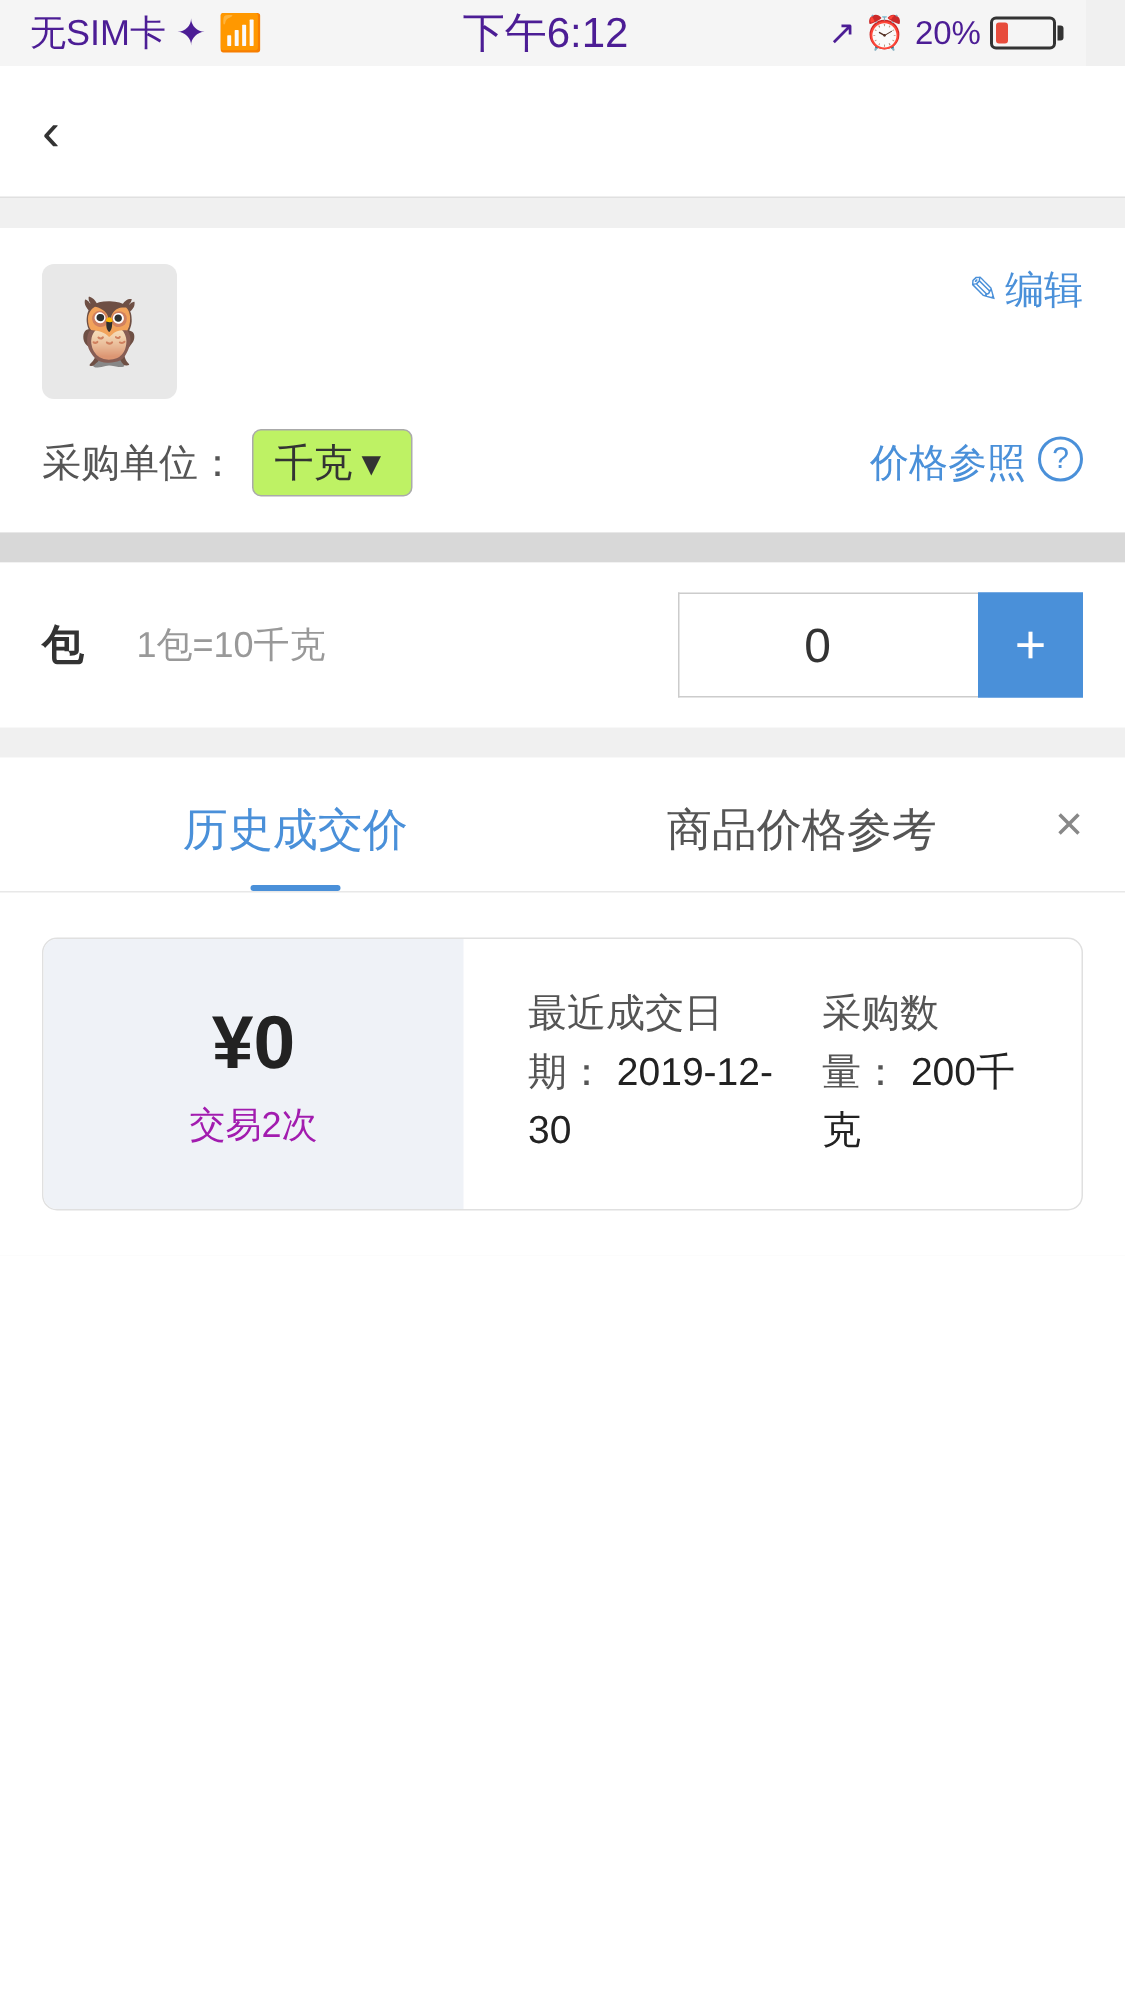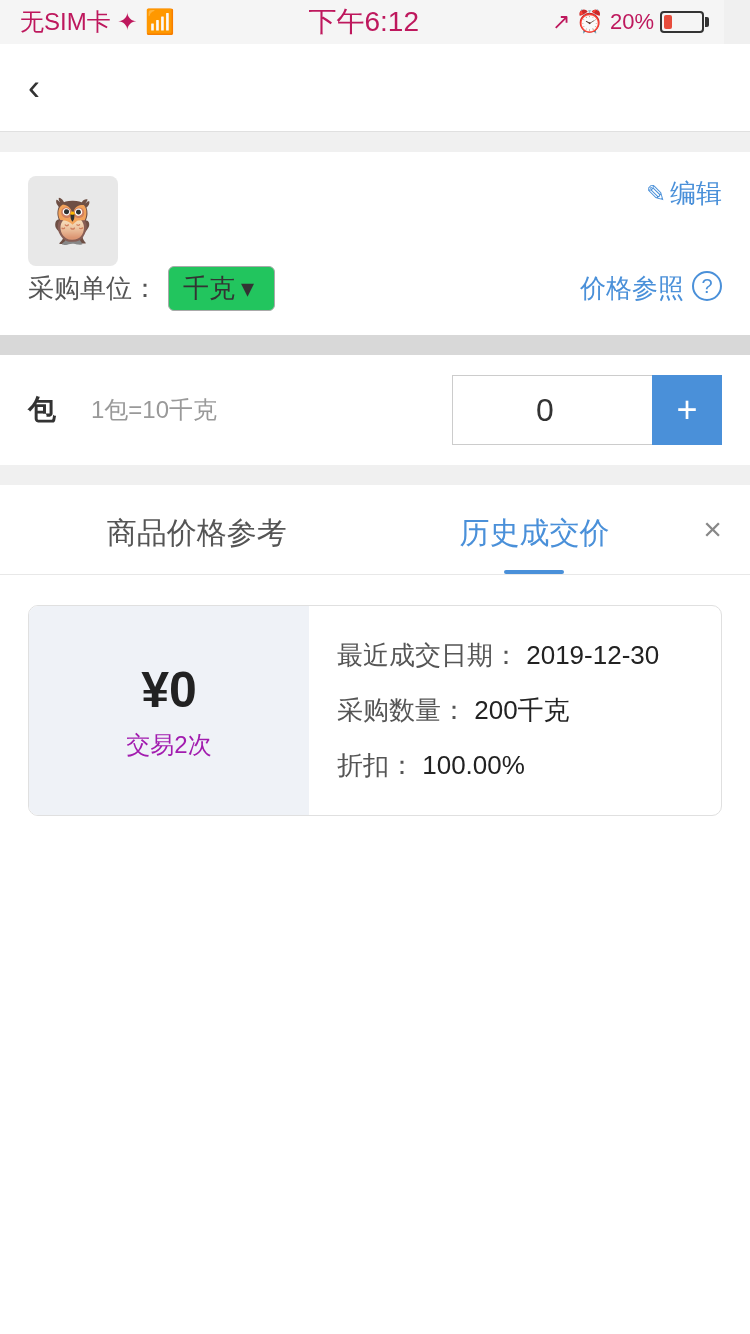--- a/index.html
+++ b/index.html
@@ -15,21 +15,21 @@
     
     .status-bar {
       width: 724px;
       height: 44px;
       background: #f5f5f5;
       display: flex;
       align-items: center;
       justify-content: space-between;
       padding: 0 20px;
       font-size: 24px;
-      color: #be185d;
+      color: #4c1d95;
     }
     .status-left { display: flex; align-items: center; gap: 8px; }
     .status-center { font-size: 28px; font-weight: 400; }
     .status-right { display: flex; align-items: center; gap: 6px; font-size: 22px; }
     .battery {
       width: 44px;
       height: 22px;
       border: 2px solid #333;
       border-radius: 4px;
       position: relative;
@@ -125,37 +125,38 @@
       cursor: pointer;
       flex-shrink: 0;
     }
     .edit-icon {
       font-size: 24px;
     }
     .product-unit-row {
       display: flex;
       align-items: center;
       justify-content: space-between;
+      margin-top: 20px;
     }
     .unit-label {
       font-size: 26px;
       color: #555;
       display: flex;
       align-items: center;
       gap: 10px;
     }
     .unit-select {
       display: flex;
       align-items: center;
       border: 1px solid #aaa;
       border-radius: 6px;
       padding: 4px 14px;
       font-size: 26px;
       color: #333;
-      background: #22c55e;
+      background: #bef264;
     }
     .unit-select span { margin-right: 6px; }
     .price-ref {
       color: #4a90d9;
       font-size: 26px;
       display: flex;
       align-items: flex-start;
       gap: 8px;
       cursor: pointer;
     }
@@ -300,23 +301,23 @@
       font-weight: 600;
       color: #222;
     }
     .price-sub {
       font-size: 24px;
       color: #a21caf;
       margin-top: 10px;
     }
     .price-card-right {
       flex: 1;
-      padding: 30px 28px;
-      display: flex;
-      flex-direction: column;
+      padding: 30px 43px;
+      display: flex;
+      flex-direction: row;
       justify-content: center;
       gap: 16px;
     }
     .price-detail-row {
       font-size: 26px;
       color: #333;
       line-height: 1.5;
     }
     .price-detail-label {
       color: #555;
@@ -391,44 +392,40 @@
     <span class="quantity-hint">1包=10千克</span>
   </div>
   <div class="quantity-input-area">
     <input class="quantity-input" type="number" value="0" style="">
     <div class="quantity-plus">+</div>
   </div>
 </div>
 
 <div class="tabs-section">
   <div class="tabs-header">
+    <div class="tab-item active">历史成交价</div>
     <div class="tab-item">商品价格参考</div>
-    <div class="tab-item active">历史成交价</div>
     <div class="tab-close">×</div>
   </div>
 
   <div class="price-cards">
     <div class="price-card">
       <div class="price-card-left">
         <div class="price-main">
           <span>¥</span><span>0</span>
         </div>
         <div class="price-sub">交易2次</div>
       </div>
       <div class="price-card-right">
         <div class="price-detail-row">
           <span class="price-detail-label">最近成交日期：</span>
           <span class="price-detail-value">2019-12-30</span>
         </div>
         <div class="price-detail-row">
           <span class="price-detail-label">采购数量：</span>
           <span class="price-detail-value">200千克</span>
         </div>
-        <div class="price-detail-row">
-          <span class="price-detail-label">折扣：</span>
-          <span class="price-detail-value">100.00%</span>
-        </div>
       </div>
     </div>
   </div>
 </div>
 
 <div class="bottom-area"></div>
 
 </body></html>

